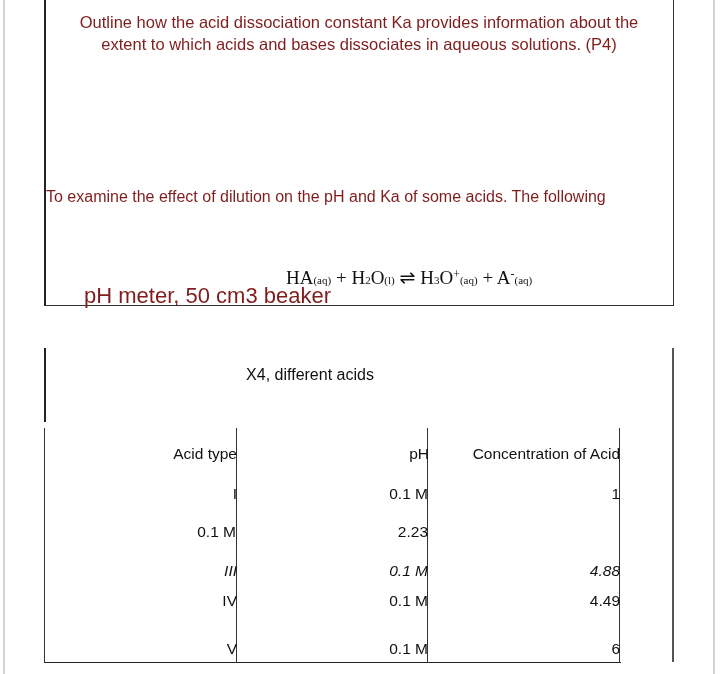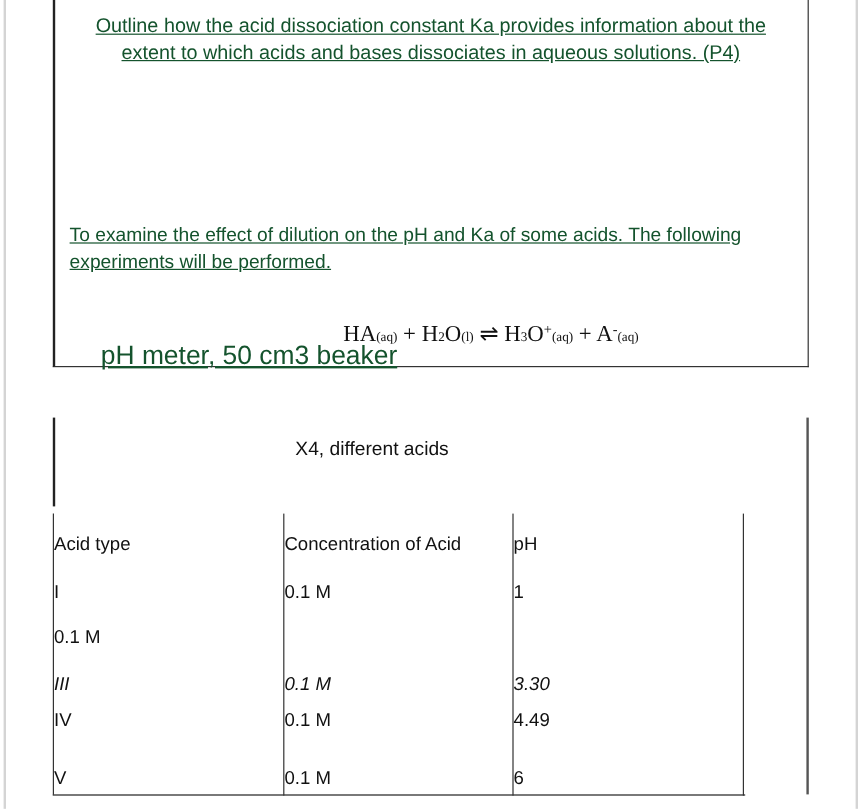--- a/index.html
+++ b/index.html
@@ -1,56 +1,55 @@
 <!DOCTYPE html>
 <html><head>
 <meta charset="utf-8">
 <style>
   html, body { margin:0; padding:0; background:#ffffff; }
   body { width:720px; height:674px; position:relative; overflow:hidden; font-family:"Liberation Sans", sans-serif; }
   .page-edge-left { position:absolute; left:3px; top:0; width:2px; height:674px; background:#d4d4d4; }
   .page-edge-right { position:absolute; left:713px; top:0; width:2px; height:674px; background:#d4d4d4; }
 
   .top-box { position:absolute; left:44px; top:0; width:630px; height:306px; border-left:2px solid #222; border-right:1.5px solid #333; border-bottom:1.5px solid #333; box-sizing:border-box; }
-  .red { color:#14532d;text-decoration:underline; }
+  .red { color:#7f1d1d; }
   .q-text { position:absolute; left:0; top:11px; width:626px; text-align:center; font-size:16.5px; line-height:22px; }
-  .exp-text { position:absolute; left:0; top:186px; width:640px; font-size:16px; line-height:22px; white-space:nowrap;padding-left:12px; }
+  .exp-text { position:absolute; left:0; top:186px; width:640px; font-size:16px; line-height:22px; white-space:nowrap; }
   .app-text { position:absolute; left:7px; top:248px; font-size:16px; line-height:20px; white-space:nowrap; }
   .app-text2 { position:absolute; left:38px; top:287px; font-size:22px; line-height:18px; white-space:nowrap; }
   .equation { position:absolute; left:240px; top:266px; font-family:"Liberation Serif", serif; font-size:19px; color:#111; white-space:nowrap; }
   .equation sub, .equation .sub { font-size:11px; }
   .equation .sup { font-size:12px; vertical-align:6px; }
 
   .tbl-outer-left { position:absolute; left:44px; top:348px; width:2px; height:74px; background:#222; }
   .tbl-outer-right { position:absolute; left:672px; top:348px; width:1.5px; height:314px; background:#555; }
   .caption { position:absolute; left:46px; top:366px; width:528px; text-align:center; font-size:16px; color:#111; }
 
   .grid { position:absolute; left:44px; top:428px; width:577px; height:235px; border-left:1.5px solid #333; border-bottom:1.5px solid #222; box-sizing:border-box; }
   .col-line { position:absolute; top:428px; width:1px; height:235px; background:#333; }
   .row { position:absolute; left:45px; width:575px; height:39px; display:flex; align-items:center; }
-  .cell { text-align:left; font-size:15.5px; color:#111; }
+  .cell { text-align:right; font-size:15.5px; color:#111; }
   .c1 { width:192px; }
   .c2 { width:191px; }
   .c3 { width:192px; }
 </style>
 </head>
 <body>
 
 <div class="page-edge-left"></div>
 <div class="page-edge-right"></div>
 
 <div class="top-box">
   <div class="q-text red">
     <div>Outline how the acid dissociation constant Ka provides information about the</div>
     <div>extent to which acids and bases dissociates in aqueous solutions. (P4)</div>
   </div>
 
   <div class="exp-text red">
     <div>To examine the effect of dilution on the pH and Ka of some acids. The following</div>
-    <div>experiments will be performed.</div>
   </div>
 
 
   <div class="equation">
     <span>HA</span><span class="sub">(aq)</span><span> + </span><span>H</span><span class="sub">2</span><span>O</span><span class="sub">(l)</span><span> ⇌ </span><span>H</span><span class="sub">3</span><span>O</span><span class="sup">+</span><span class="sub">(aq)</span><span> + </span><span>A</span><span class="sup">-</span><span class="sub">(aq)</span>
   </div>
 
   <div class="app-text2 red">pH meter, 50 cm3 beaker</div>
 </div>
 
@@ -58,35 +57,36 @@
 <div class="tbl-outer-right"></div>
 <div class="caption">X4, different acids</div>
 
 <div class="grid"></div>
 <div class="col-line" style="left:236px;"></div>
 <div class="col-line" style="left:427px;"></div>
 <div class="col-line" style="left:619px;"></div>
 
 <div class="row" style="top:434px;">
   <div class="cell c1">Acid type</div>
+  <div class="cell c3">pH</div>
   <div class="cell c2">Concentration of Acid</div>
-  <div class="cell c3">pH</div>
 </div>
 <div class="row" style="top:474px;">
   <div class="cell c1">I</div>
   <div class="cell c2">0.1 M</div>
   <div class="cell c3">1</div>
 </div>
 <div class="row" style="top:512px;">
   <div class="cell c2">0.1 M</div>
+  <div class="cell c3">2.23</div>
 </div>
 <div class="row" style="top:551px;font-style:italic;">
   <div class="cell c1">III</div>
   <div class="cell c2">0.1 M</div>
-  <div class="cell c3">3.30</div>
+  <div class="cell c3">4.88</div>
 </div>
 <div class="row" style="top:581px;">
   <div class="cell c1">IV</div>
   <div class="cell c2">0.1 M</div>
   <div class="cell c3">4.49</div>
 </div>
 <div class="row" style="top:629px;">
   <div class="cell c1">V</div>
   <div class="cell c2">0.1 M</div>
   <div class="cell c3">6</div>

